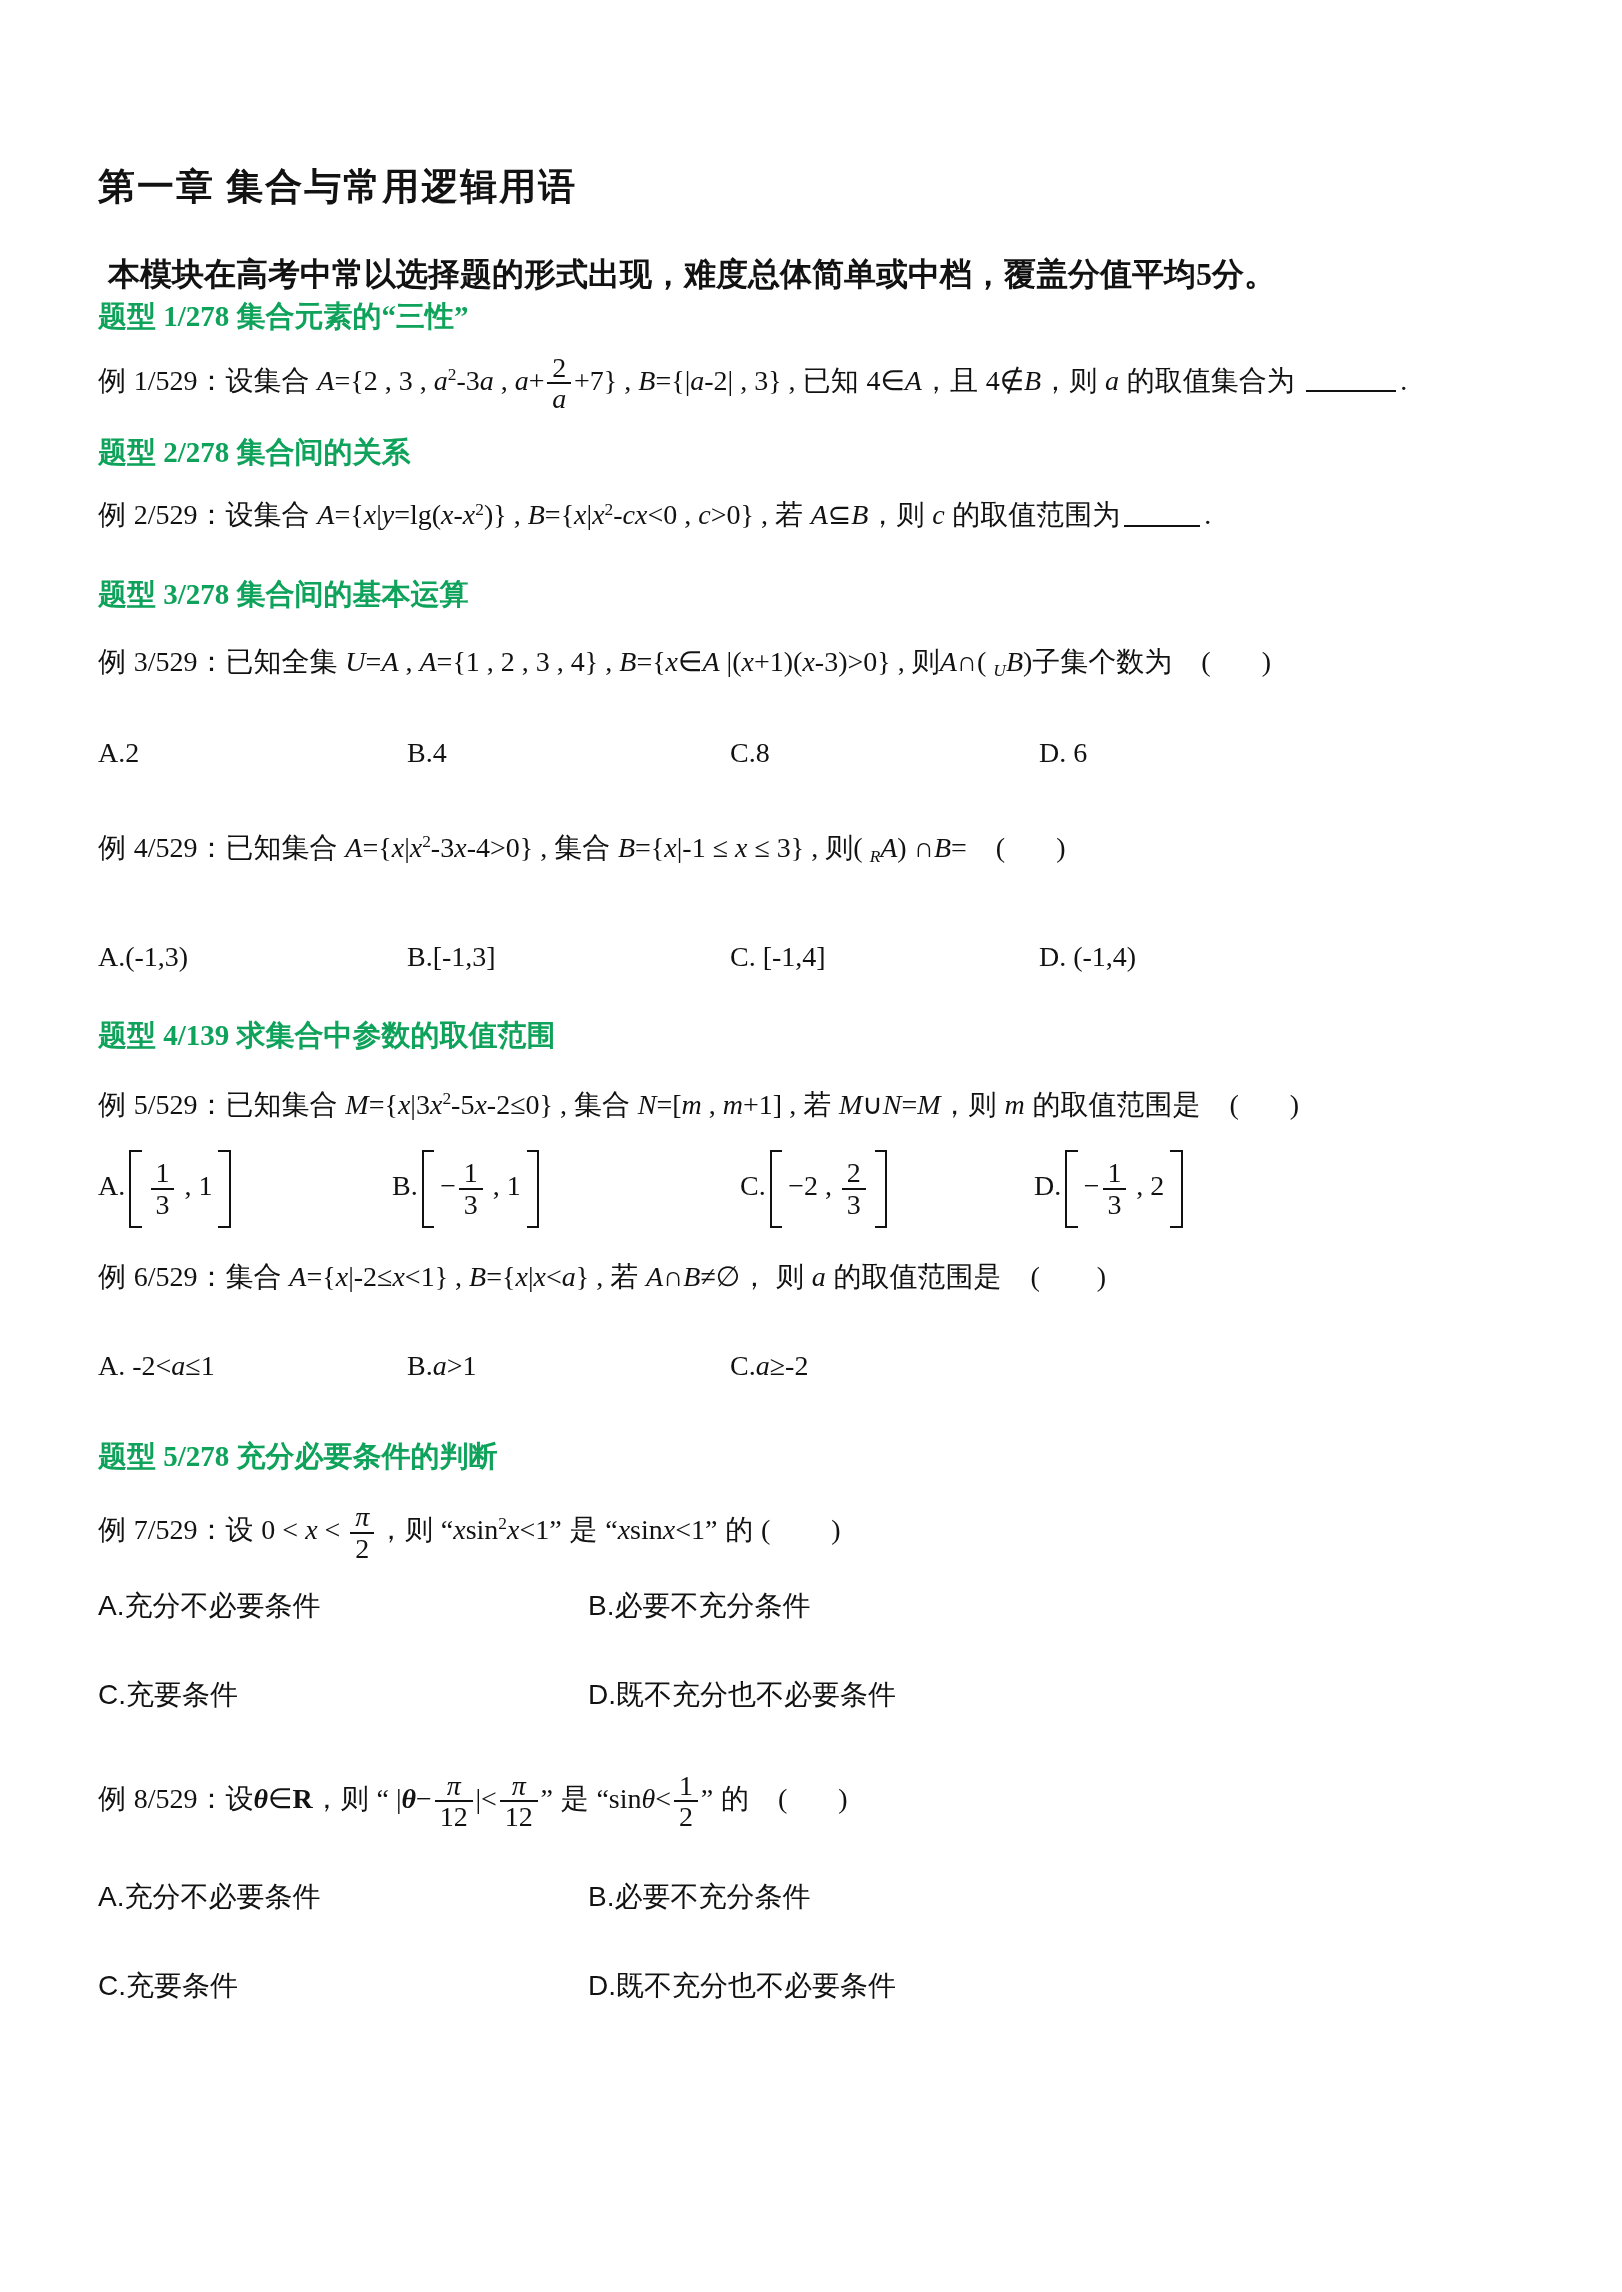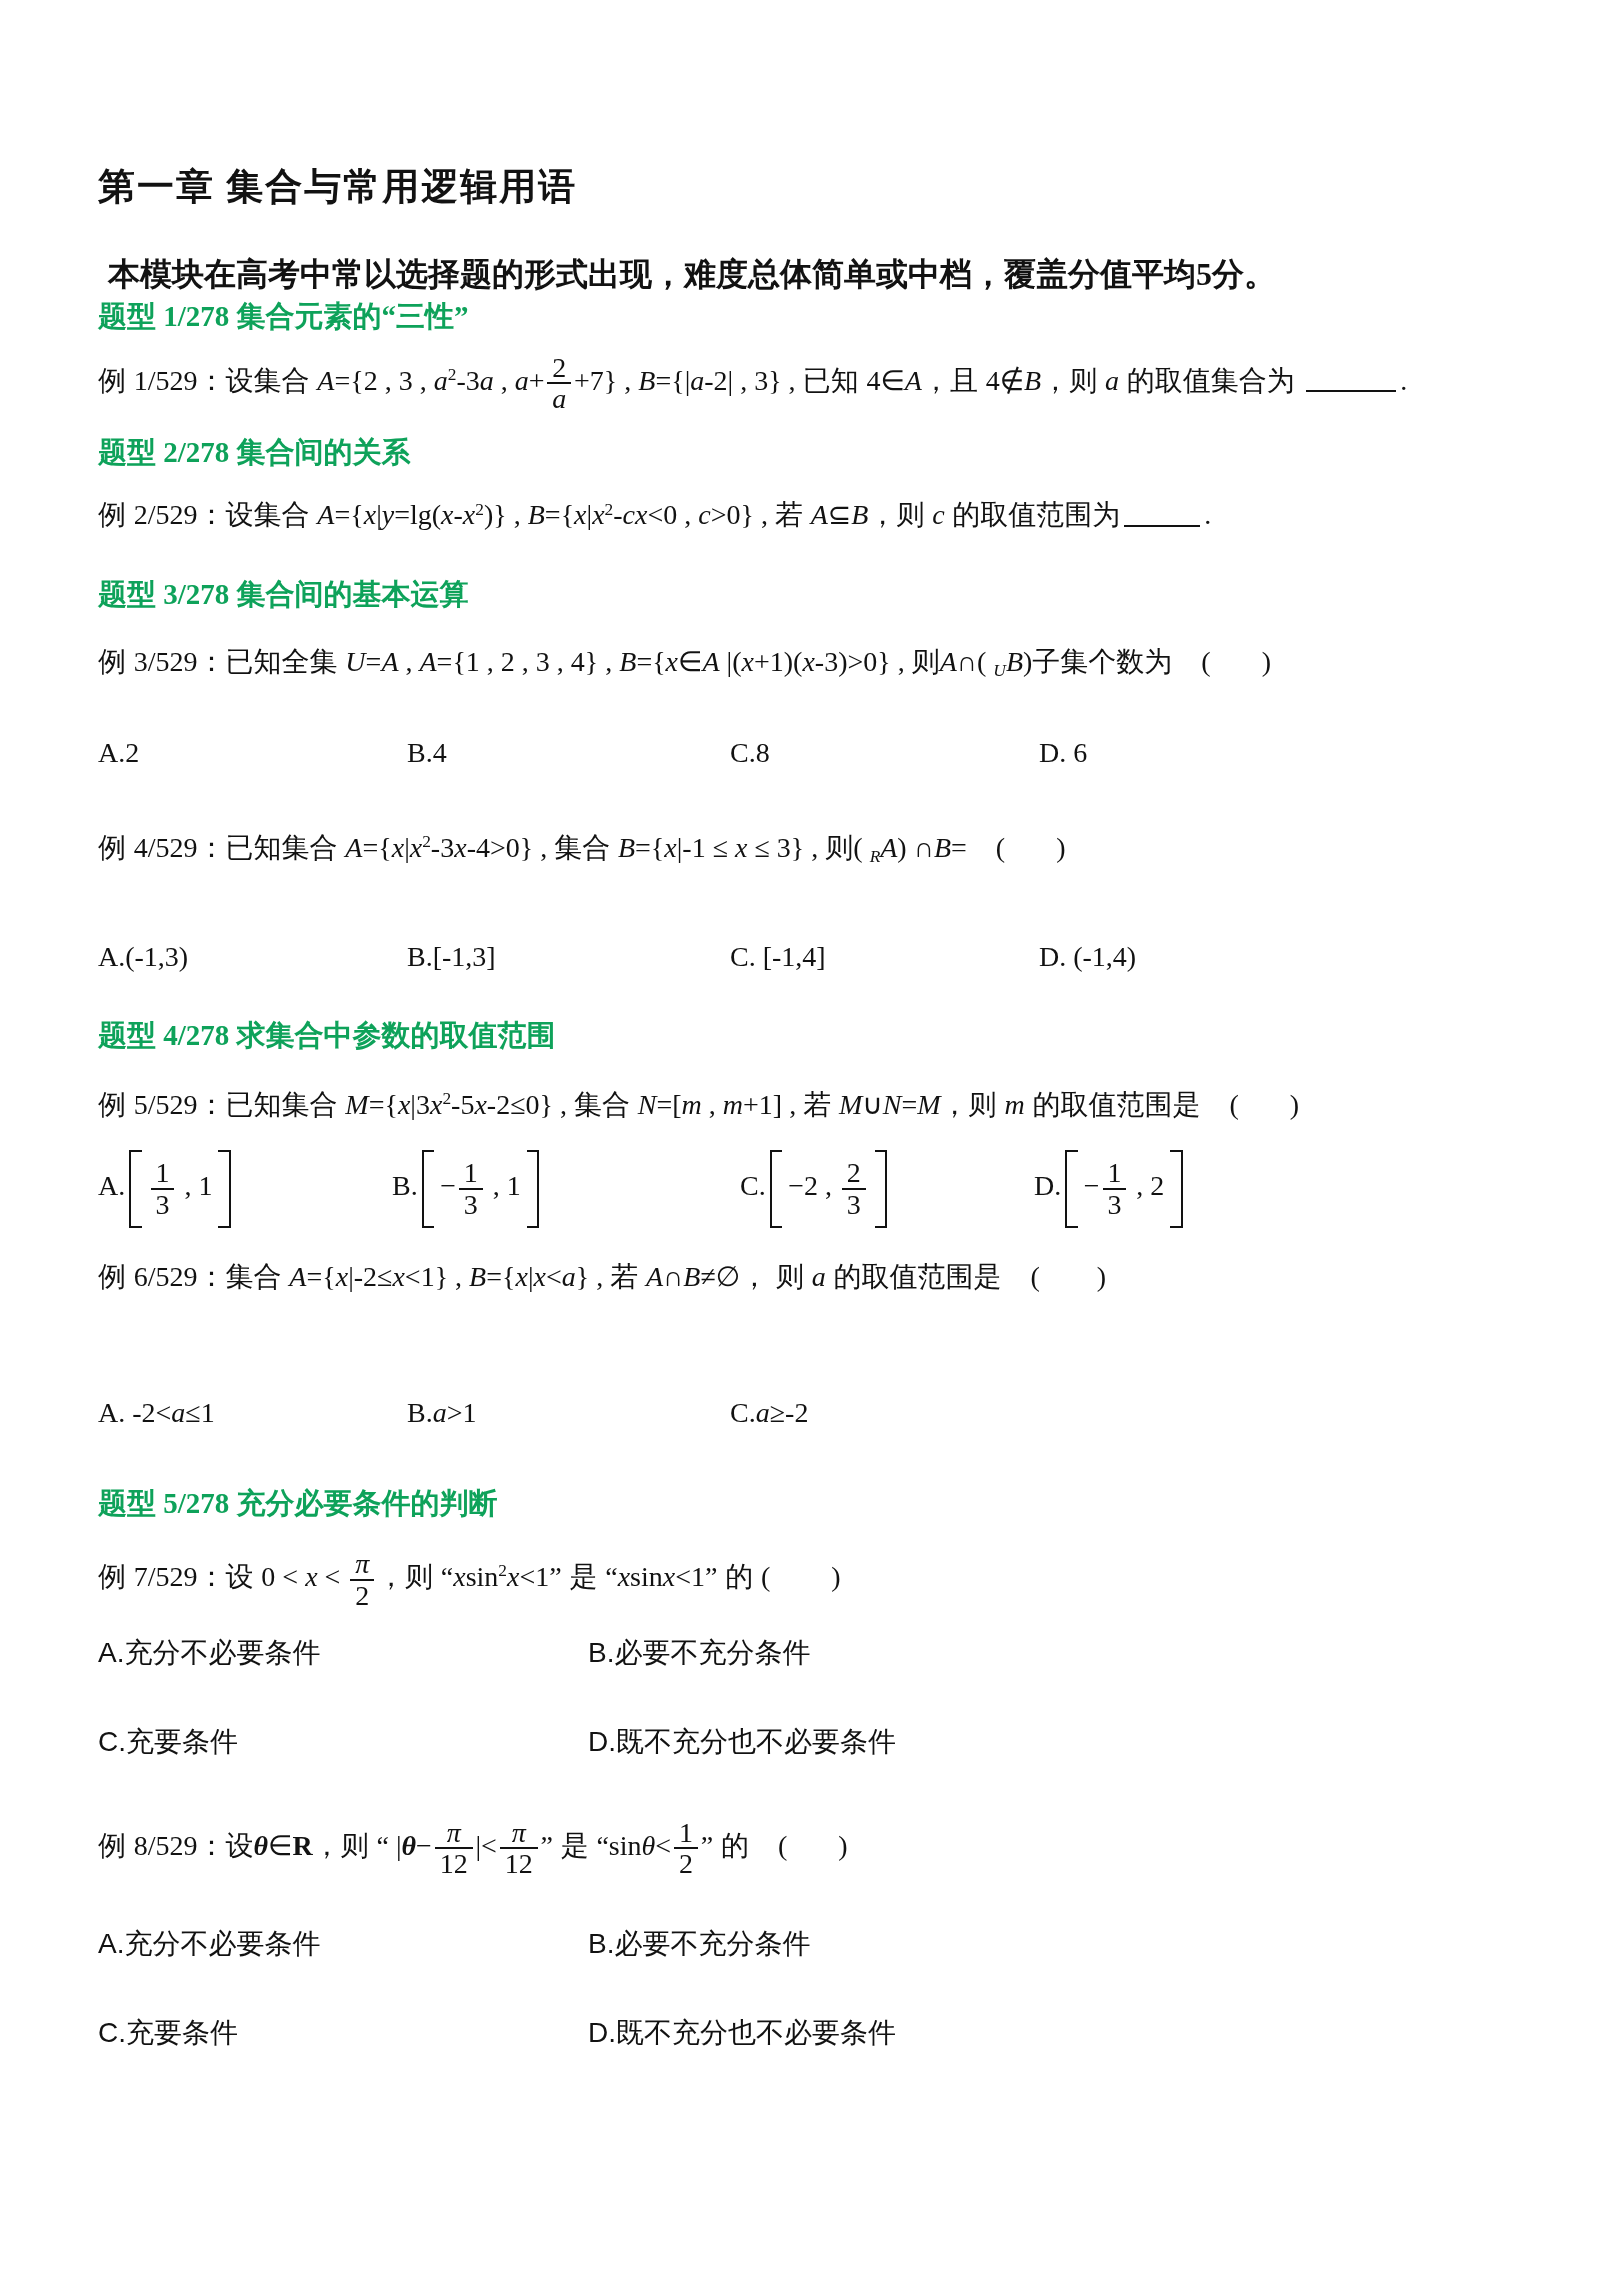--- a/index.html
+++ b/index.html
@@ -58,33 +58,33 @@
 
   <div class="probline" style="margin-top:61px"><span class="cn">例 </span><span class="rm">4/529</span><span class="cn">：已知集合 </span><span class="var">A</span><span class="rm">={</span><span class="var">x</span><span class="rm">|</span><span class="var">x</span><span class="sup">2</span><span class="rm">-3</span><span class="var">x</span><span class="rm">-4&gt;0} , </span><span class="cn">集合 </span><span class="var">B</span><span class="rm">={</span><span class="var">x</span><span class="rm">|-1 ≤ </span><span class="var">x</span><span class="rm"> ≤ 3} , </span><span class="cn">则</span><span class="rm">( </span><span class="sub">R</span><span class="var">A</span><span class="rm">) ∩</span><span class="var">B</span><span class="rm">=</span><span class="hsp" style="width: 29px;"></span><span class="rm">(</span><span class="hsp" style="width: 51px;"></span><span class="rm">)</span></div>
 
   <div class="optrow" style="margin-top:74px">
     <span>A.(-1,3)</span>
     <span>B.[-1,3]</span>
     <span>C. [-1,4]</span>
     <span>D. (-1,4)</span>
   </div>
 
-  <div class="topic" style="margin-top: 43px; color: rgb(14, 162, 90);">题型 4/278 求集合中参数的取值范围</div>
+  <div class="topic" style="margin-top: 43px; color: rgb(14, 162, 90);">题型 4/139 求集合中参数的取值范围</div>
   <div class="probline" style="margin-top:31px"><span class="cn">例 </span><span class="rm">5/529</span><span class="cn">：已知集合 </span><span class="var">M</span><span class="rm">={</span><span class="var">x</span><span class="rm">|3</span><span class="var">x</span><span class="sup">2</span><span class="rm">-5</span><span class="var">x</span><span class="rm">-2≤0} , </span><span class="cn">集合 </span><span class="var">N</span><span class="rm">=[</span><span class="var">m</span><span class="rm"> , </span><span class="var">m</span><span class="rm">+1] , </span><span class="cn">若 </span><span class="var">M</span><span class="rm">∪</span><span class="var">N</span><span class="rm">=</span><span class="var">M</span><span class="cn">，则 </span><span class="var">m</span><span class="cn"> 的取值范围是</span><span class="hsp" style="width: 29px;"></span><span class="rm">(</span><span class="hsp" style="width: 51px;"></span><span class="rm">)</span></div>
 
   <div class="optrowf" style="margin-top:27.4px">
     <span><span class="rm">A.</span><span class="brk lbrk"></span><span class="frac"><span class="num">1</span><span class="den">3</span></span><span class="rm"> , 1</span><span class="brk rbrk"></span></span>
     <span><span class="rm">B.</span><span class="brk lbrk"></span><span class="rm">−</span><span class="frac"><span class="num">1</span><span class="den">3</span></span><span class="rm"> , 1</span><span class="brk rbrk"></span></span>
     <span><span class="rm">C.</span><span class="brk lbrk"></span><span class="rm">−2 , </span><span class="frac"><span class="num">2</span><span class="den">3</span></span><span class="brk rbrk"></span></span>
     <span><span class="rm">D.</span><span class="brk lbrk"></span><span class="rm">−</span><span class="frac"><span class="num">1</span><span class="den">3</span></span><span class="rm"> , 2</span><span class="brk rbrk"></span></span>
   </div>
 
   <div class="probline" style="margin-top:31px"><span class="cn">例 </span><span class="rm">6/529</span><span class="cn">：集合 </span><span class="var">A</span><span class="rm">={</span><span class="var">x</span><span class="rm">|-2≤</span><span class="var">x</span><span class="rm">&lt;1} , </span><span class="var">B</span><span class="rm">={</span><span class="var">x</span><span class="rm">|</span><span class="var">x</span><span class="rm">&lt;</span><span class="var">a</span><span class="rm">} , </span><span class="cn">若 </span><span class="var">A</span><span class="rm">∩</span><span class="var">B</span><span class="rm">≠∅</span><span class="cn">， 则 </span><span class="var">a</span><span class="cn"> 的取值范围是</span><span class="hsp" style="width: 29px;"></span><span class="rm">(</span><span class="hsp" style="width: 57px;"></span><span class="rm">)</span></div>
 
-  <div class="optrow" style="margin-top:103px">
+  <div class="optrow" style="margin-top:56px">
     <span><span class="rm">A. -2&lt;</span><span class="var">a</span><span class="rm">≤1</span></span>
     <span><span class="rm">B.</span><span class="var">a</span><span class="rm">&gt;1</span></span>
     <span><span class="rm">C.</span><span class="var">a</span><span class="rm">≥-2</span></span>
   </div>
 
   <div class="topic" style="margin-top: 55px; color: rgb(14, 162, 90);">题型 5/278 充分必要条件的判断</div>
   <div class="probline" style="margin-top:25.5px"><span class="cn">例 </span><span class="rm">7/529</span><span class="cn">：设 </span><span class="rm">0 &lt; </span><span class="var">x</span><span class="rm"> &lt; </span><span class="frac"><span class="num it">π</span><span class="den">2</span></span><span class="cn">，则 </span><span class="rm">“</span><span class="var">x</span><span class="rm">sin</span><span class="sup">2</span><span class="var">x</span><span class="rm">&lt;1”</span><span class="cn"> 是 </span><span class="rm">“</span><span class="var">x</span><span class="rm">sin</span><span class="var">x</span><span class="rm">&lt;1”</span><span class="cn"> 的 </span><span class="rm">(</span><span class="hsp" style="width: 61px;"></span><span class="rm">)</span></div>
 
   <div class="condgrid" style="margin-top:23.5px">
     <span>A.充分不必要条件</span>

